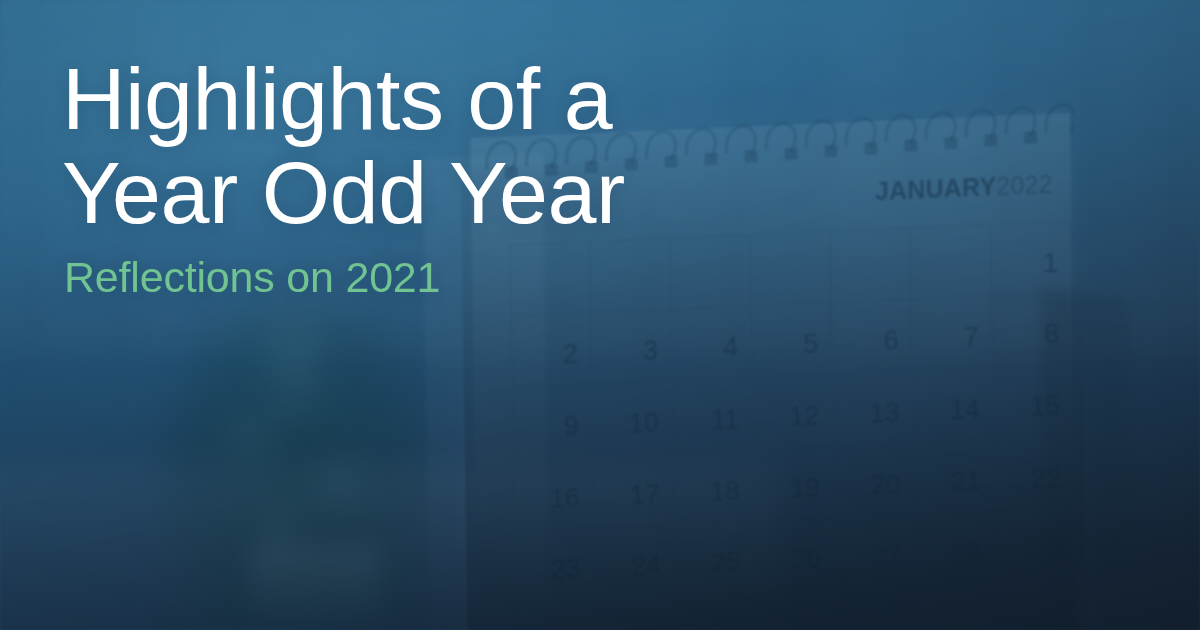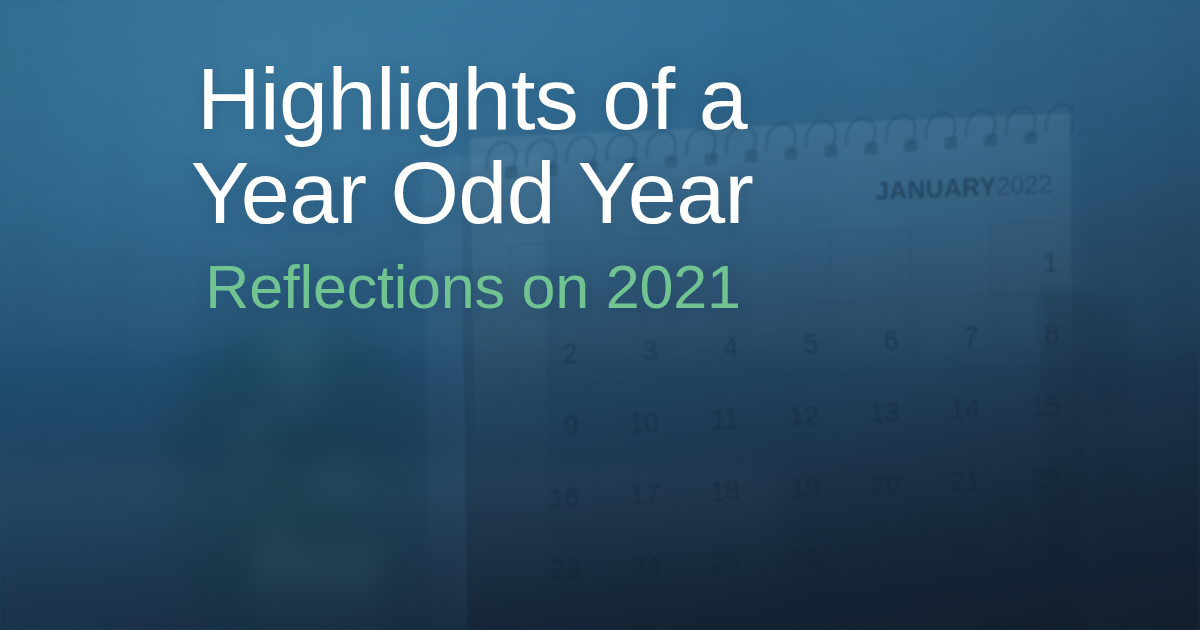--- a/index.html
+++ b/index.html
@@ -8,21 +8,20 @@
     padding: 0;
     background: #12202c;
   }
   .stage {
     position: relative;
     width: 1200px;
     height: 630px;
     overflow: hidden;
     font-family: "Liberation Sans", sans-serif;
     background: #35789c;
-    text-align: center;
   }
 
   
   .bg-base {
     position: absolute;
     inset: 0;
     background:
       linear-gradient(168deg,
         #3f8bb0 0%,
         #3b82a9 16%,
@@ -246,21 +245,21 @@
     font-size: 88px;
     line-height: 1.07;
     font-weight: 500;
     letter-spacing: -0.5px;
     text-shadow: 0 2px 16px rgba(16,40,60,0.18);
   }
   .headline .ln { display: block; }
   .subhead {
     margin: 14px 0 0 2px;
     color: #71c491;
-    font-size: 61px;
+    font-size: 43px;
     line-height: 1.1;
     font-weight: 500;
     letter-spacing: -0.2px;
     text-shadow: 0 2px 14px rgba(16,40,60,0.16);
   }
 </style>
 </head>
 <body>
 
 <div class="stage">

